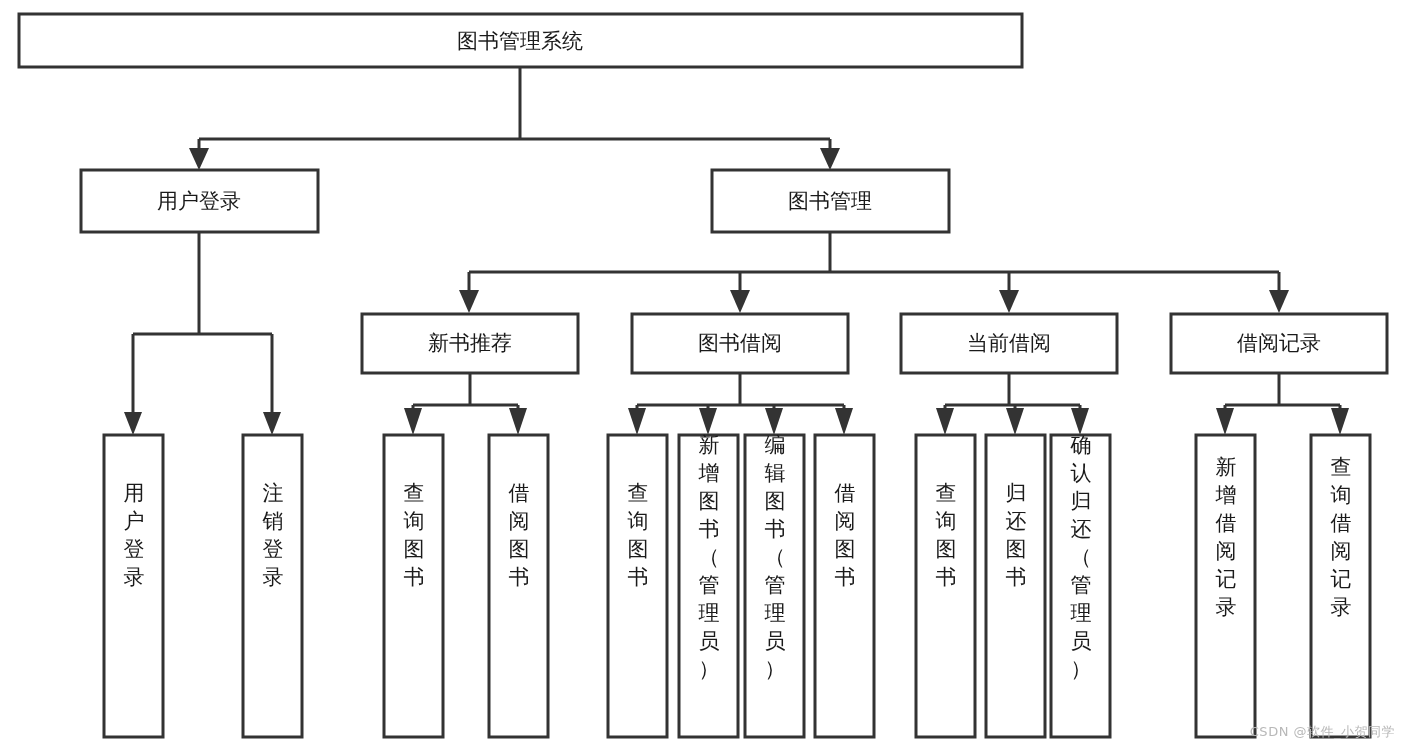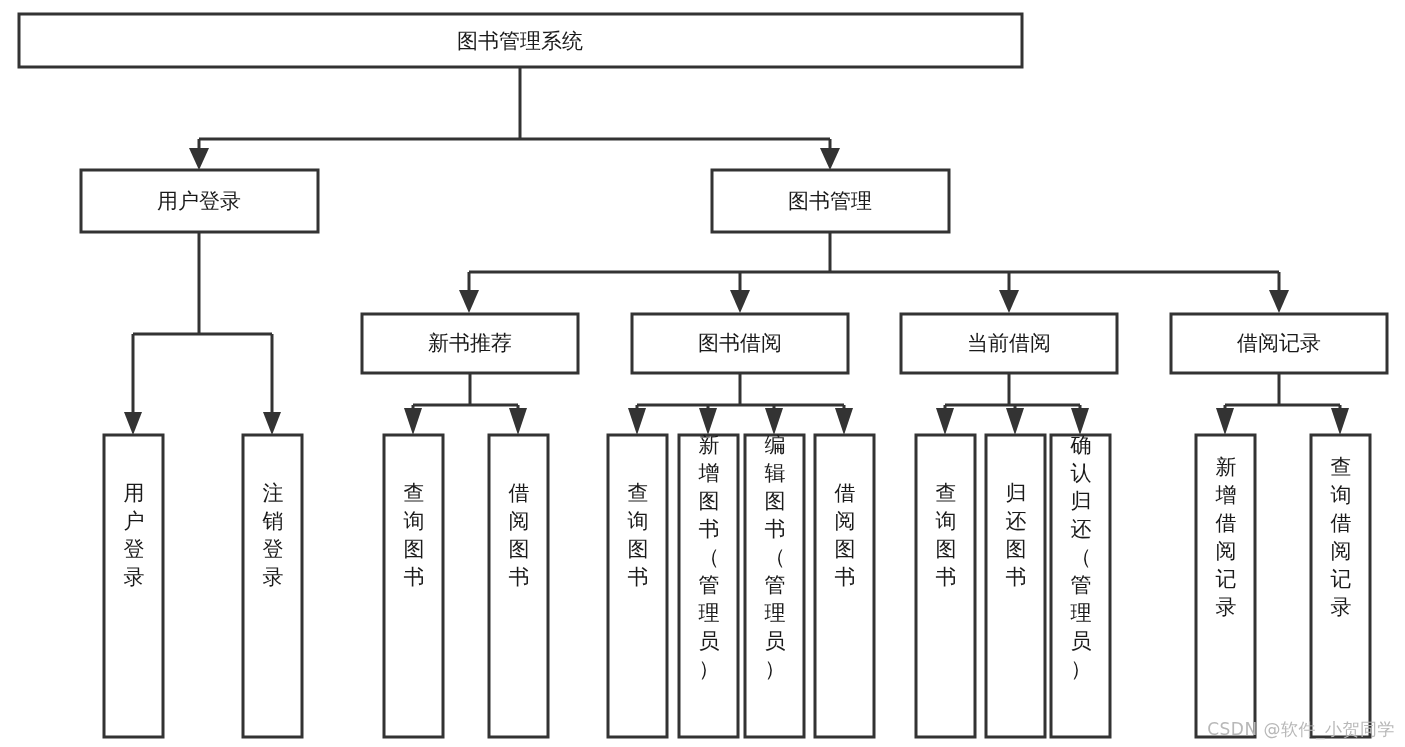--- a/index.html
+++ b/index.html
@@ -53,21 +53,21 @@
     font-family: "DejaVu Sans", "Liberation Sans", sans-serif;
     font-size: 21px;
     fill: #1a1a1a;
     text-anchor: middle;
   }
   .watermark {
     position: absolute;
     right: 10px;
     bottom: 6px;
     font-family: "DejaVu Sans", "Liberation Sans", sans-serif;
-    font-size: 17px;
+    font-size: 13px;
     color: #b8b8b8;
     letter-spacing: 0.5px;
     white-space: nowrap;
     pointer-events: none;
   }
 </style>
 </head>
 <body>
 
 <div id="diagram-root">

